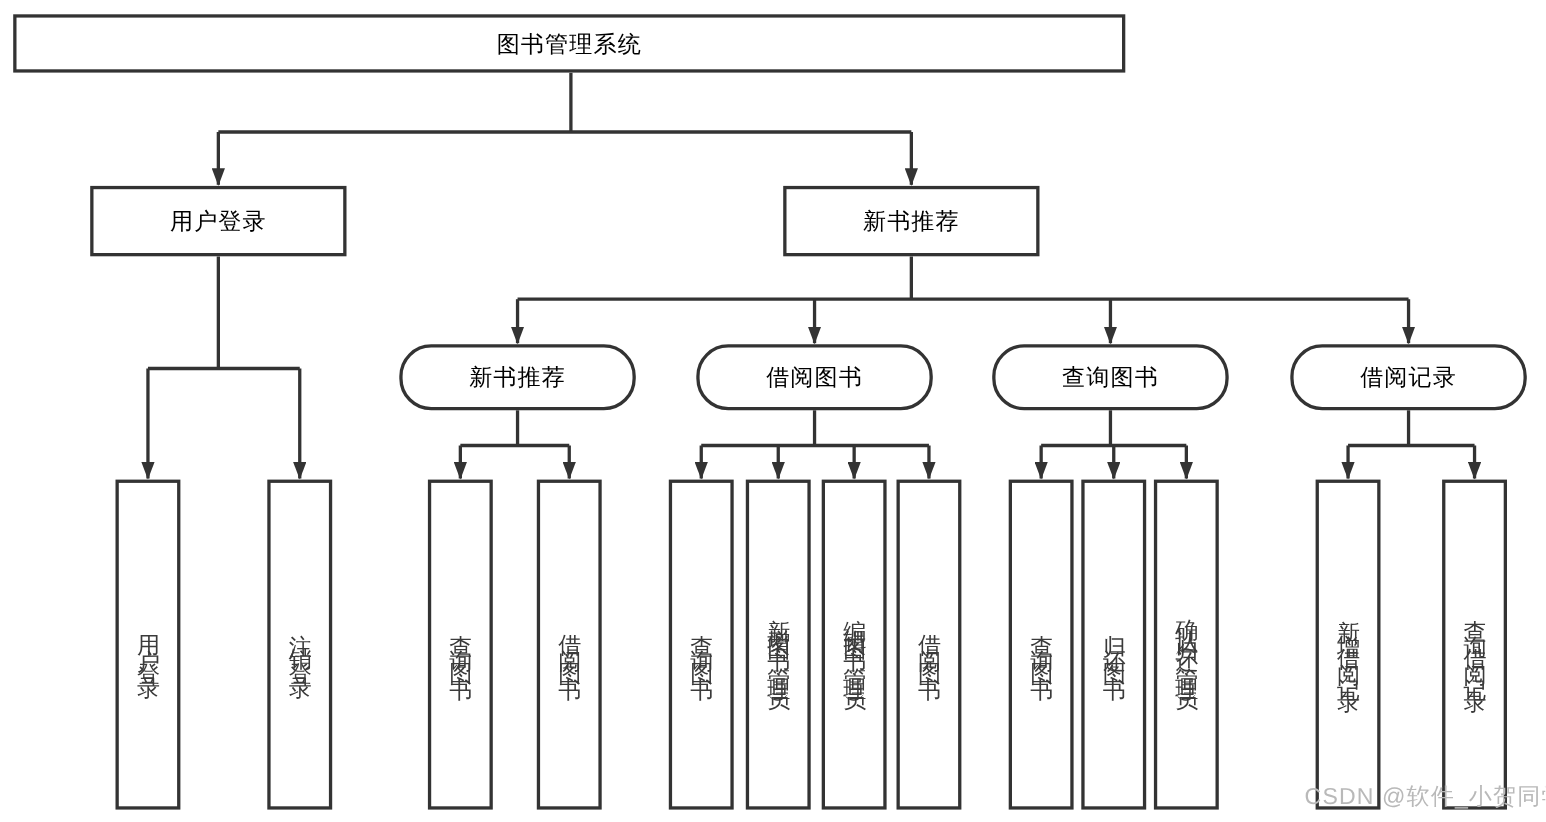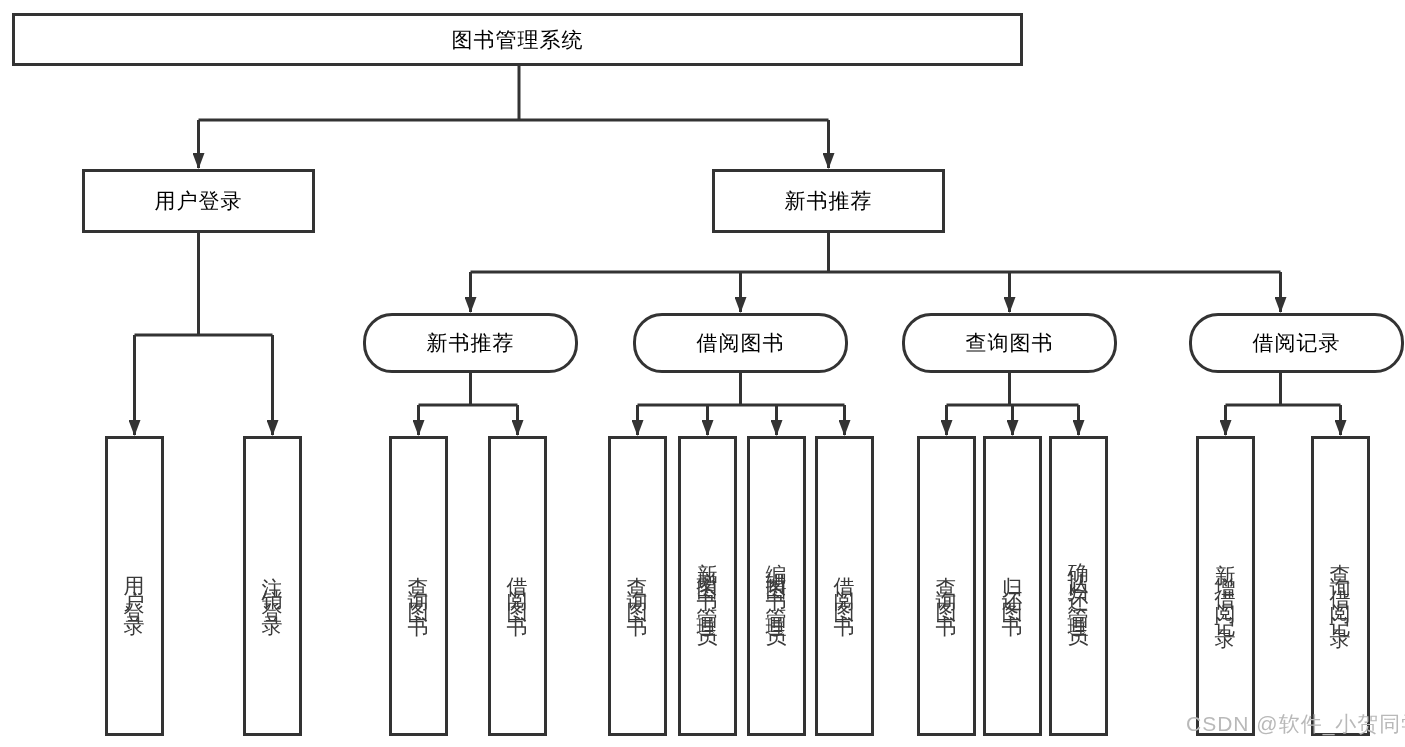--- a/index.html
+++ b/index.html
@@ -44,21 +44,21 @@
     letter-spacing:9px;
   }
   
   #n-root        {left:12px;  top:13px;  width:1011px; height:53px;}
   #n-user-login  {left:82px;  top:169px; width:233px;  height:64px;}
   #n-book-mgmt   {left:712px; top:169px; width:233px;  height:64px;}
   .lvl3          {top:313px; height:60px; width:215px;border-radius:29px;}
   #n-new-book-rec  {left:363px;}
   #n-book-borrow   {left:633px;}
   #n-current-borrow{left:902px;}
-  #n-borrow-record {left:1173px;margin-left:16px;}
+  #n-borrow-record {left:1173px;}
   #n-leaf-user-login {left:105px;}
   #n-leaf-logout     {left:243px;}
   #n-nbr-query       {left:389px;}
   #n-nbr-borrow      {left:488px;}
   #n-bb-query        {left:608px;}
   #n-bb-add          {left:678px;}
   #n-bb-edit         {left:747px;}
   #n-bb-borrow       {left:815px;}
   #n-cb-query        {left:917px;}
   #n-cb-return       {left:983px;}

